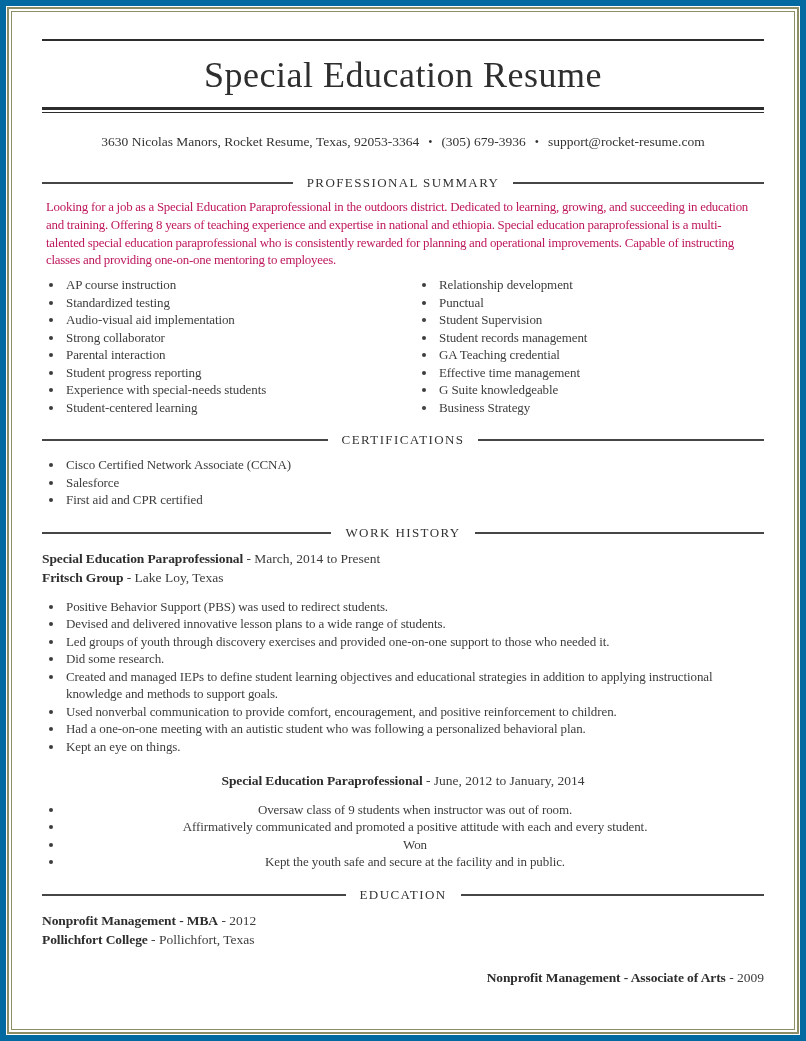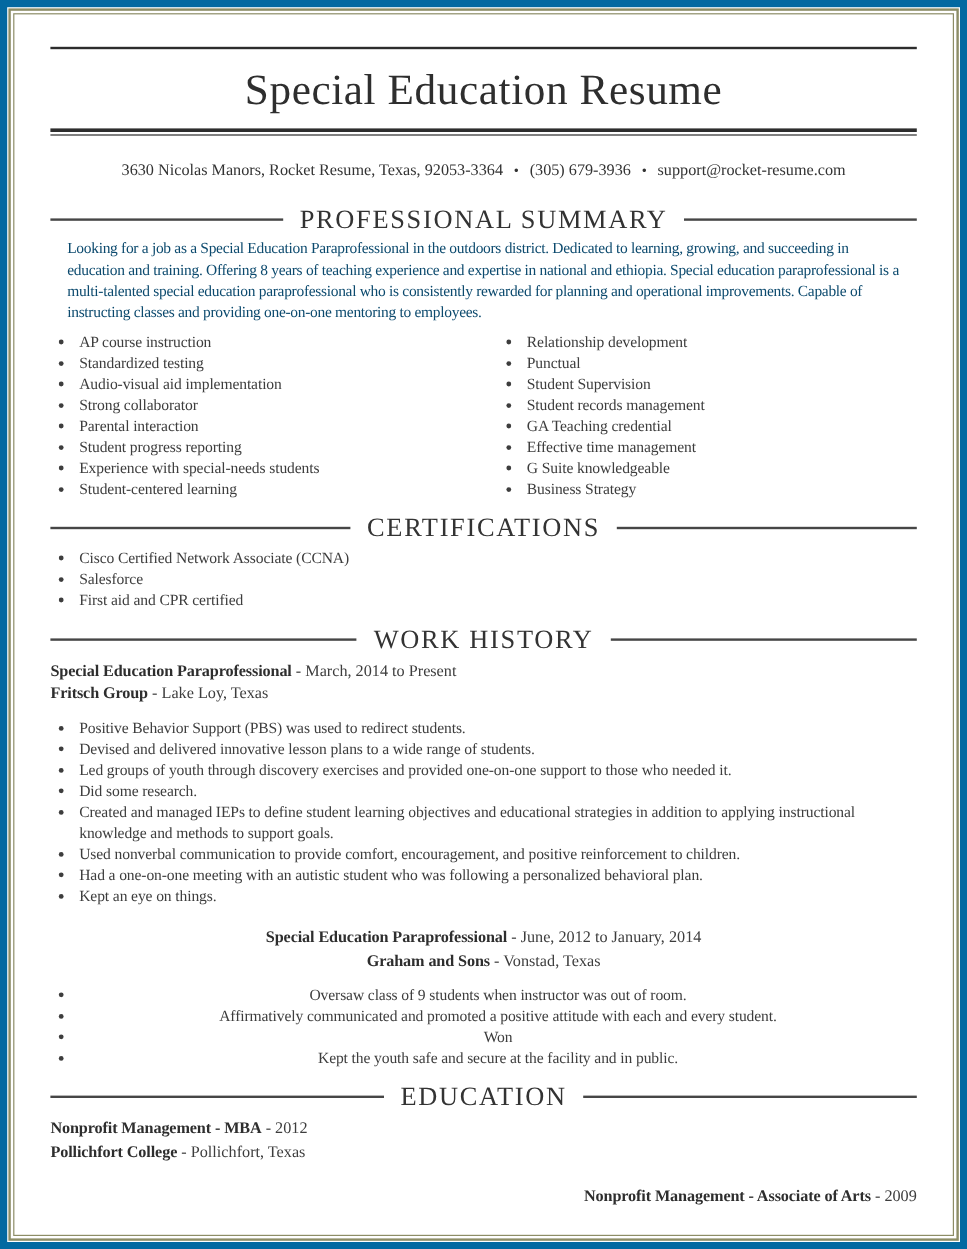--- a/index.html
+++ b/index.html
@@ -52,35 +52,35 @@
   .contact-line .dot { margin: 0 9px; font-size: 12px; color: #333; }
 
   
   .sec {
     display: flex; align-items: center;
     margin: 15px 0 7px;
   }
   .sec .rule { flex: 1 1 auto; height: 0; border-top: 2px solid #464646; }
   .sec .label {
     padding: 0 14px;
-    font-size: 22px;
+    font-size: 13px;
     line-height: 18px;
     letter-spacing: 1.4px;
     color: #333;
     white-space: nowrap;
   }
   .sec-summary { margin-top: 24px; }
 
   
   .summary-text {
-    margin: 7px 14px 0;
+    margin: 7px 4px 0;
     font-size: 12.9px;
     letter-spacing: -0.25px;
     line-height: 17.8px;
-    color: #0c4a6e;
+    color: #be185d;
   }
 
   
   ul.blist {
     margin: 6px 0 0;
     padding-left: 22px;
     font-size: 13px;
     color: #3d3d3d;
   }
   ul.blist li { line-height: 17.5px; padding-left: 2px; letter-spacing: -0.1px; }
@@ -196,24 +196,20 @@
             <li>Had a one-on-one meeting with an autistic student who was following a personalized behavioral plan.</li>
             <li>Kept an eye on things.</li>
           </ul>
     </div>
 
     <div class="job">
       <div class="job-line">
         <b>Special Education Paraprofessional</b>
         <span>- June, 2012 to January, 2014</span>
       </div>
-      <div class="job-line">
-        <b>Graham and Sons</b>
-        <span>- Vonstad, Texas</span>
-      </div>
       <ul class="blist">
 
       <li>Oversaw class of 9 students when instructor was out of room.</li>
             <li>Affirmatively communicated and promoted a positive attitude with each and every student.</li>
             <li>Won</li>
             <li>Kept the youth safe and secure at the facility and in public.</li>
           </ul>
     </div>
 
     <div class="sec">

